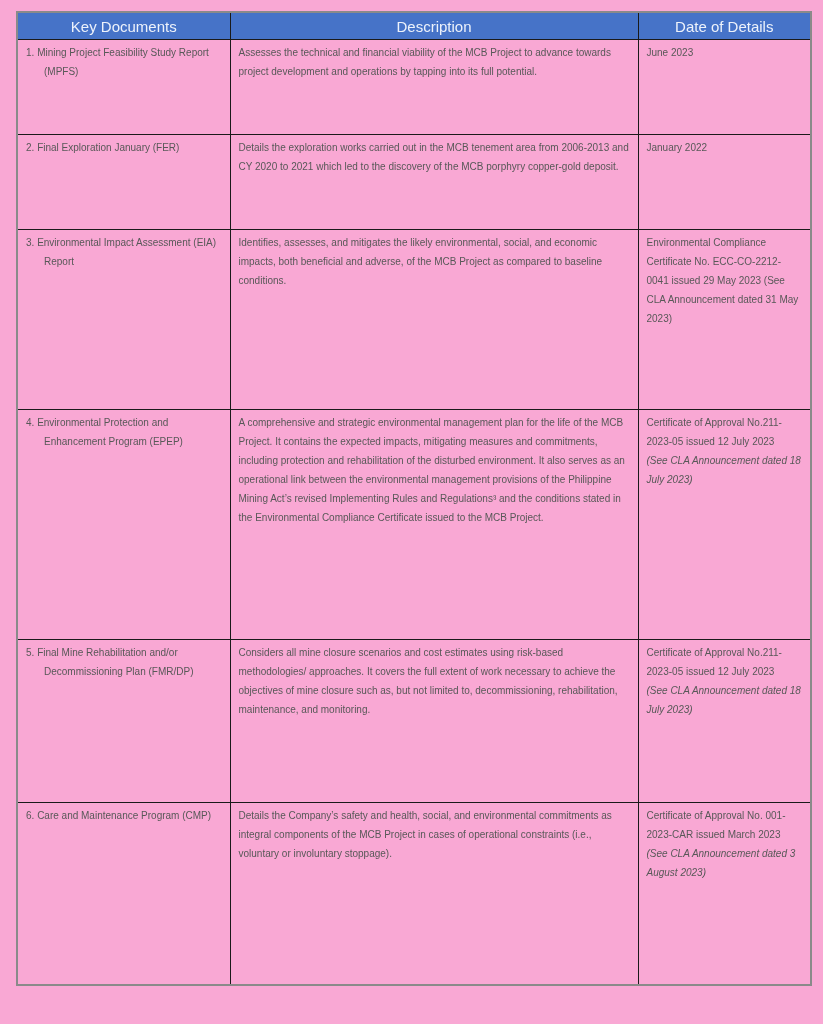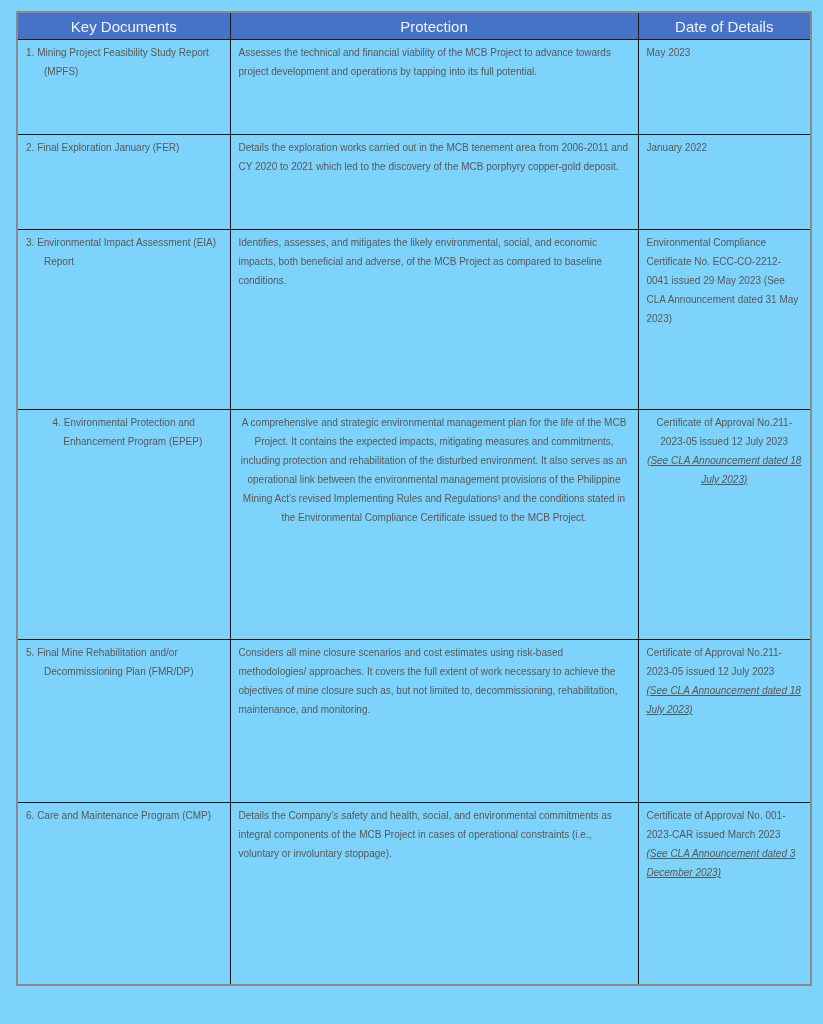--- a/index.html
+++ b/index.html
@@ -7,21 +7,21 @@
     padding: 0;
     background: #ffffff;
     width: 823px;
     height: 1024px;
     font-family: "Liberation Sans", sans-serif;
   }
   .page {
     position: relative;
     width: 823px;
     height: 1024px;
-    background: #7dd3fc;
+    background: #f9a8d4;
     overflow: hidden;
   }
   table.doc-table {
     position: absolute;
     left: 16px;
     top: 11px;
     width: 794px;
     table-layout: fixed;
     border-collapse: collapse;
     border: 2px solid #8a8a8a;
@@ -45,68 +45,67 @@
     border: 1px solid #1a1a1a;
     vertical-align: top;
     padding: 3px 8px 4px 8px;
     font-size: 10px;
     line-height: 19px;
     color: #585858;
   }
   tr.r1 { height: 95px; }
   tr.r2 { height: 95px; }
   tr.r3 { height: 180px; margin-top: 20px; }
-  tr.r4 { height: 230px; text-align: center; }
+  tr.r4 { height: 230px; }
   tr.r5 { height: 163px; }
   tr.r6 { height: 182px; }
   .kd {
     padding-left: 18px;
     text-indent: -18px;
   }
   .note {
     font-style: italic;
-    text-decoration: underline;
   }
 </style>
 </head>
 <body>
 
 <div class="page">
   <table class="doc-table">
     <colgroup>
       <col class="c1">
         <col class="c2">
         <col class="c3">
     </colgroup>
     <thead>
       <tr>
         <th>Key Documents</th>
-        <th>Protection</th>
+        <th>Description</th>
         <th>Date of Details</th>
       </tr>
     </thead>
     <tbody>
       <tr class="r1">
         <td>
           <div class="kd"><span>1.</span> <span>Mining Project Feasibility Study Report (MPFS)</span></div>
         </td>
         <td>
           <div>Assesses the technical and financial viability of the MCB Project to advance towards project development and operations by tapping into its full potential.</div>
         </td>
         <td>
-          <div>May 2023</div>
+          <div>June 2023</div>
           <div class="note"></div>
         </td>
       </tr>
       <tr class="r2">
         <td>
           <div class="kd"><span>2.</span> <span>Final Exploration January (FER)</span></div>
         </td>
         <td>
-          <div>Details the exploration works carried out in the MCB tenement area from 2006-2011 and CY 2020 to 2021 which led to the discovery of the MCB porphyry copper-gold deposit.</div>
+          <div>Details the exploration works carried out in the MCB tenement area from 2006-2013 and CY 2020 to 2021 which led to the discovery of the MCB porphyry copper-gold deposit.</div>
         </td>
         <td>
           <div>January 2022</div>
           <div class="note"></div>
         </td>
       </tr>
       <tr class="r3">
         <td>
           <div class="kd"><span>3.</span> <span>Environmental Impact Assessment (EIA) Report</span></div>
         </td>
@@ -144,18 +143,18 @@
       </tr>
       <tr class="r6">
         <td>
           <div class="kd"><span>6.</span> <span>Care and Maintenance Program (CMP)</span></div>
         </td>
         <td>
           <div>Details the Company’s safety and health, social, and environmental commitments as integral components of the MCB Project in cases of operational constraints (i.e., voluntary or involuntary stoppage).</div>
         </td>
         <td>
           <div>Certificate of Approval No. 001-2023-CAR issued March 2023</div>
-          <div class="note">(See CLA Announcement dated 3 December 2023)</div>
+          <div class="note">(See CLA Announcement dated 3 August 2023)</div>
         </td>
       </tr>
     </tbody>
   </table>
 </div>
 
 </body></html>

